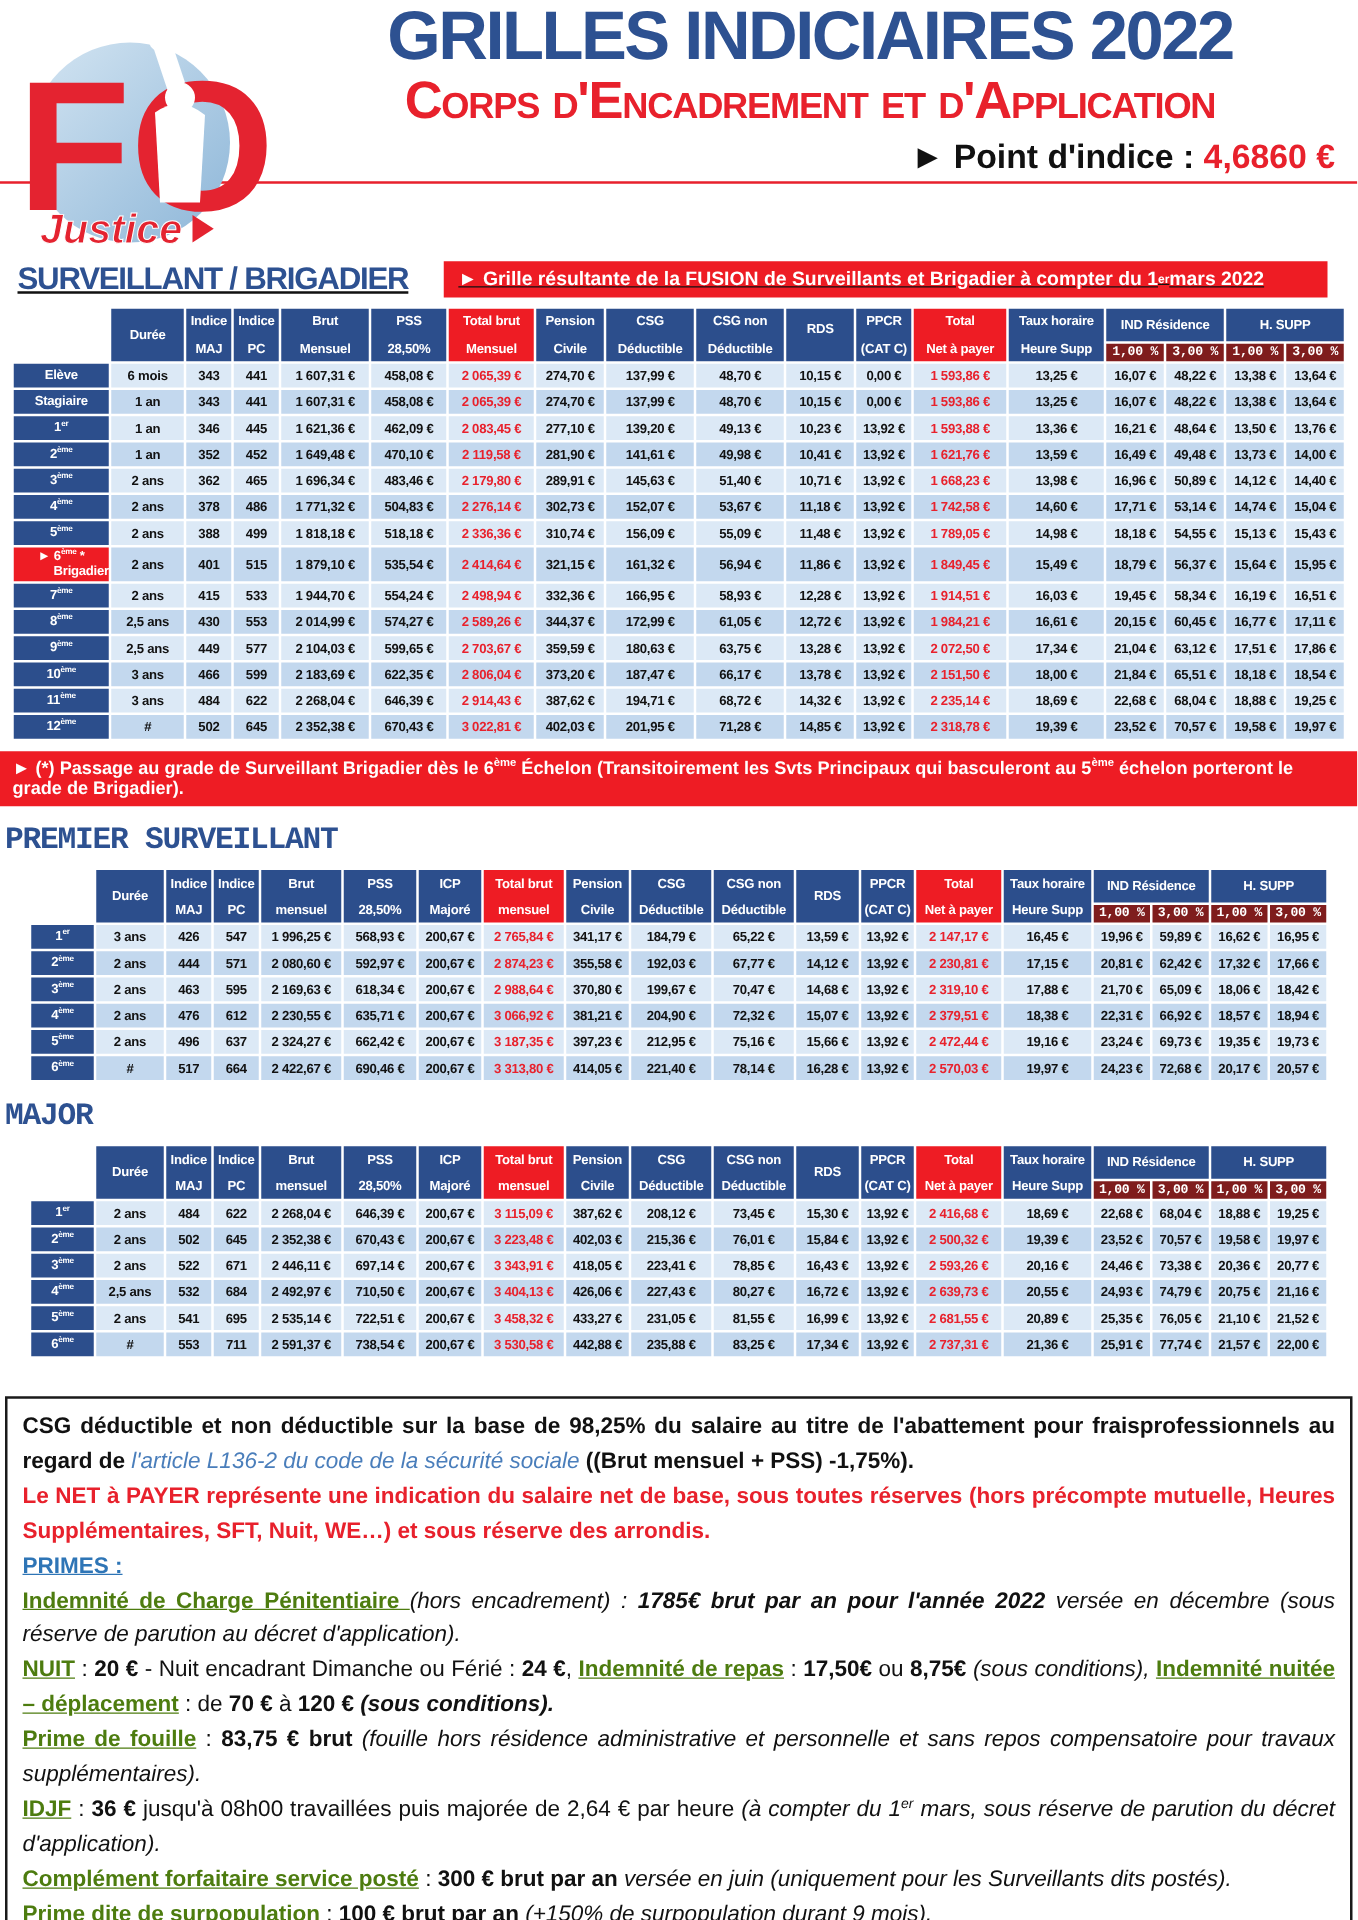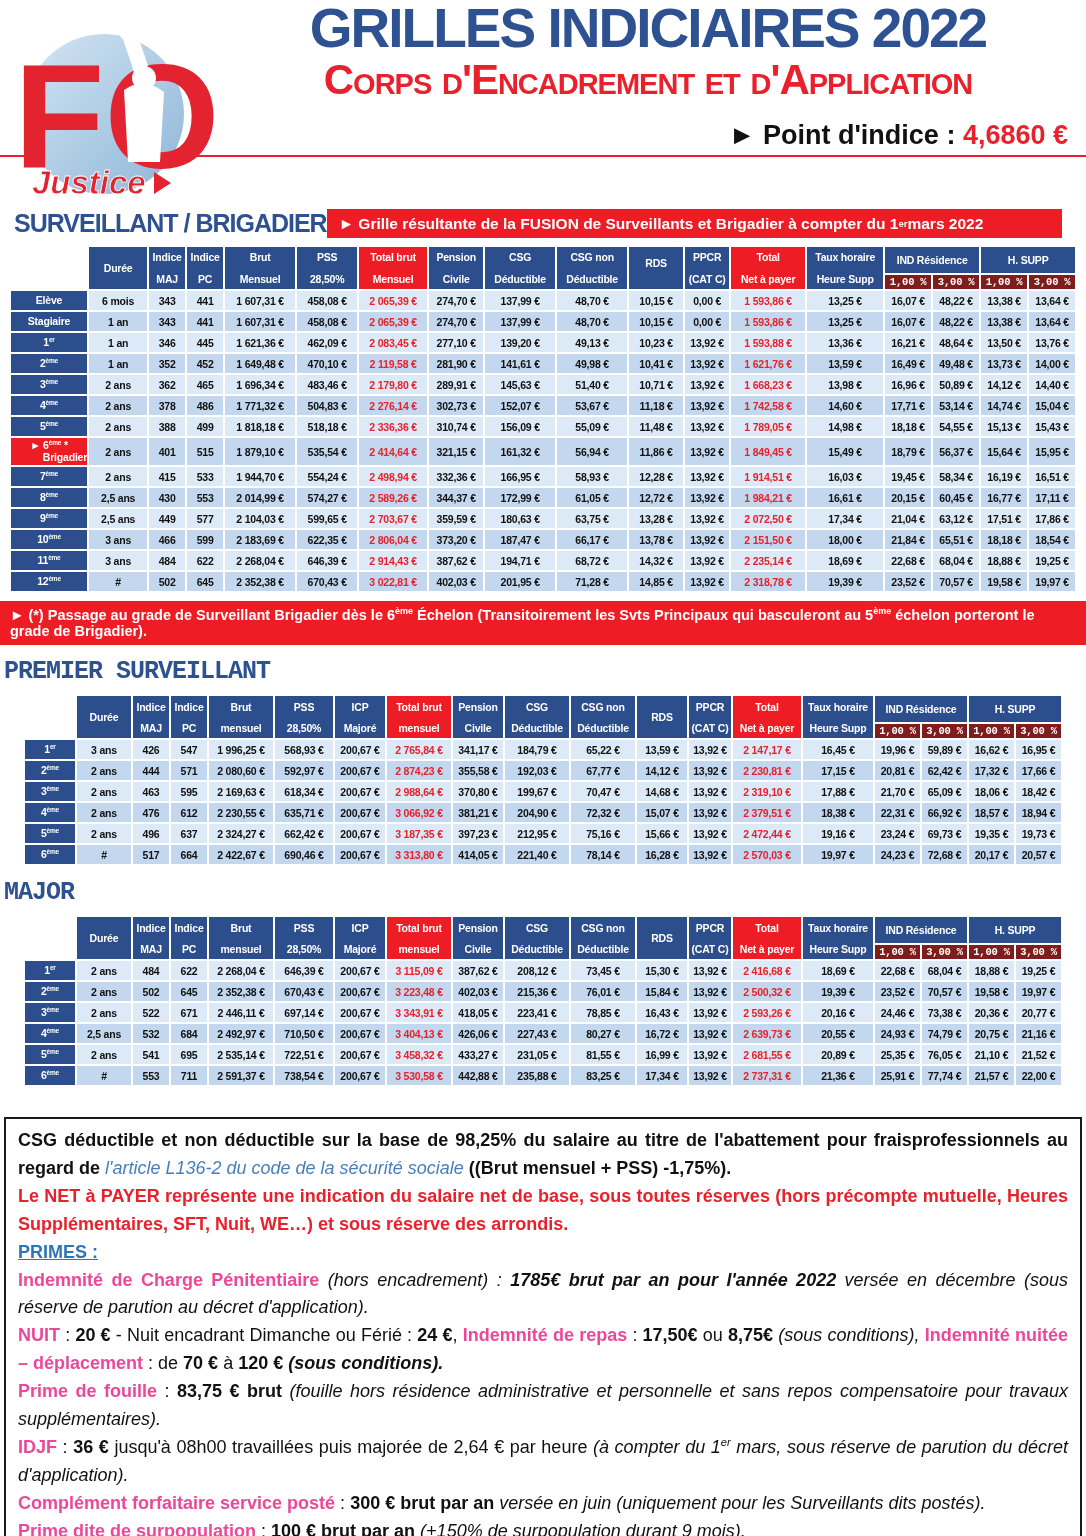--- a/index.html
+++ b/index.html
@@ -5,26 +5,26 @@
   html,body{margin:0;padding:0;background:#fff;}
   body{font-family:"Liberation Sans",sans-serif;color:#111;}
   .page{position:relative;width:1086px;height:1536px;margin:0 auto;background:#fff;overflow:hidden;}
 
   
   .hdr{position:relative;height:200px;}
   .logo{position:absolute;left:6px;top:26px;width:210px;height:176px;}
   .titles{margin-left:210px;text-align:center;}
   .title{font-size:55px;font-weight:900;color:#2d5191;letter-spacing:-2px;line-height:1.02;margin:0;}
   .subtitle{font-variant:small-caps;font-size:42px;font-weight:800;color:#e8212c;letter-spacing:-1px;line-height:1.05;margin-top:2px;}
-  .pointline{text-align:right;padding-right:18px;font-size:27px;font-weight:800;color:#111;margin-top:18px;}
+  .pointline{text-align:right;padding-right:18px;font-size:27px;font-weight:800;color:#111;margin-top:8px;}
   .pointline .pv{color:#e8212c;}
   .redline{border-top:2px solid #e8212c;margin-top:4px;}
 
   
-  .secrow{display:flex;align-items:stretch;gap:0;margin:9px 24px 7px 14px;}
+  .secrow{display:flex;align-items:stretch;gap:28px;margin:9px 24px 7px 14px;text-decoration:underline;}
   .sectitle{font-size:25px;font-weight:900;color:#2d5191;letter-spacing:-1px;white-space:nowrap;align-self:center;}
   .fusionbanner{flex:1;background:#ee1c24;color:#fff;font-weight:700;font-size:15.5px;display:flex;align-items:center;padding:4px 12px;}
   .rednote{background:#ee1c24;color:#fff;font-weight:700;font-size:14.5px;padding:6px 10px;margin:8px 0;}
   .sec2{margin:12px 24px 8px 4px;font-family:Liberation Mono, monospace;}
 
   
   table.grid{border-collapse:separate;border-spacing:2px;table-layout:fixed;margin:0 auto;font-size:10.5px;letter-spacing:-0.2px;}
   .grid col{}
   .c-label{width:50px}.c-duree{width:54px}.c-maj{width:36px}.c-pc{width:36px}
   .c-brut{width:64px}.c-pss{width:58px}.c-icp{width:50px}.c-totalbrut{width:64px}
@@ -53,21 +53,21 @@
   td.cell.redtxt{color:#e8212c;}
   sup{font-size:62%;vertical-align:super;line-height:0;}
 
   
   .notes{margin:30px 4px 0;border:2px solid #1a1a1a;padding:8px 12px 12px;background:#fff;}
   .nline{font-size:18px;line-height:1.55;text-align:justify;color:#111;}
   .s-r{}
   .s-b{font-weight:700;}
   .s-i{font-style:italic;}
   .s-bi{font-weight:700;font-style:italic;}
-  .s-blueb{color:#ec4899;font-weight:700;}
+  .s-blueb{color:#4d7c0f;font-weight:700;text-decoration:underline;}
   .s-bluei{color:#4a7ebb;font-style:italic;}
   .s-bluebu{color:#2e75b6;font-weight:700;text-decoration:underline;}
   .s-redb{color:#e8212c;font-weight:700;}
 
   
   .logo svg{display:block;}
 </style>
 </head>
 <body>
 

